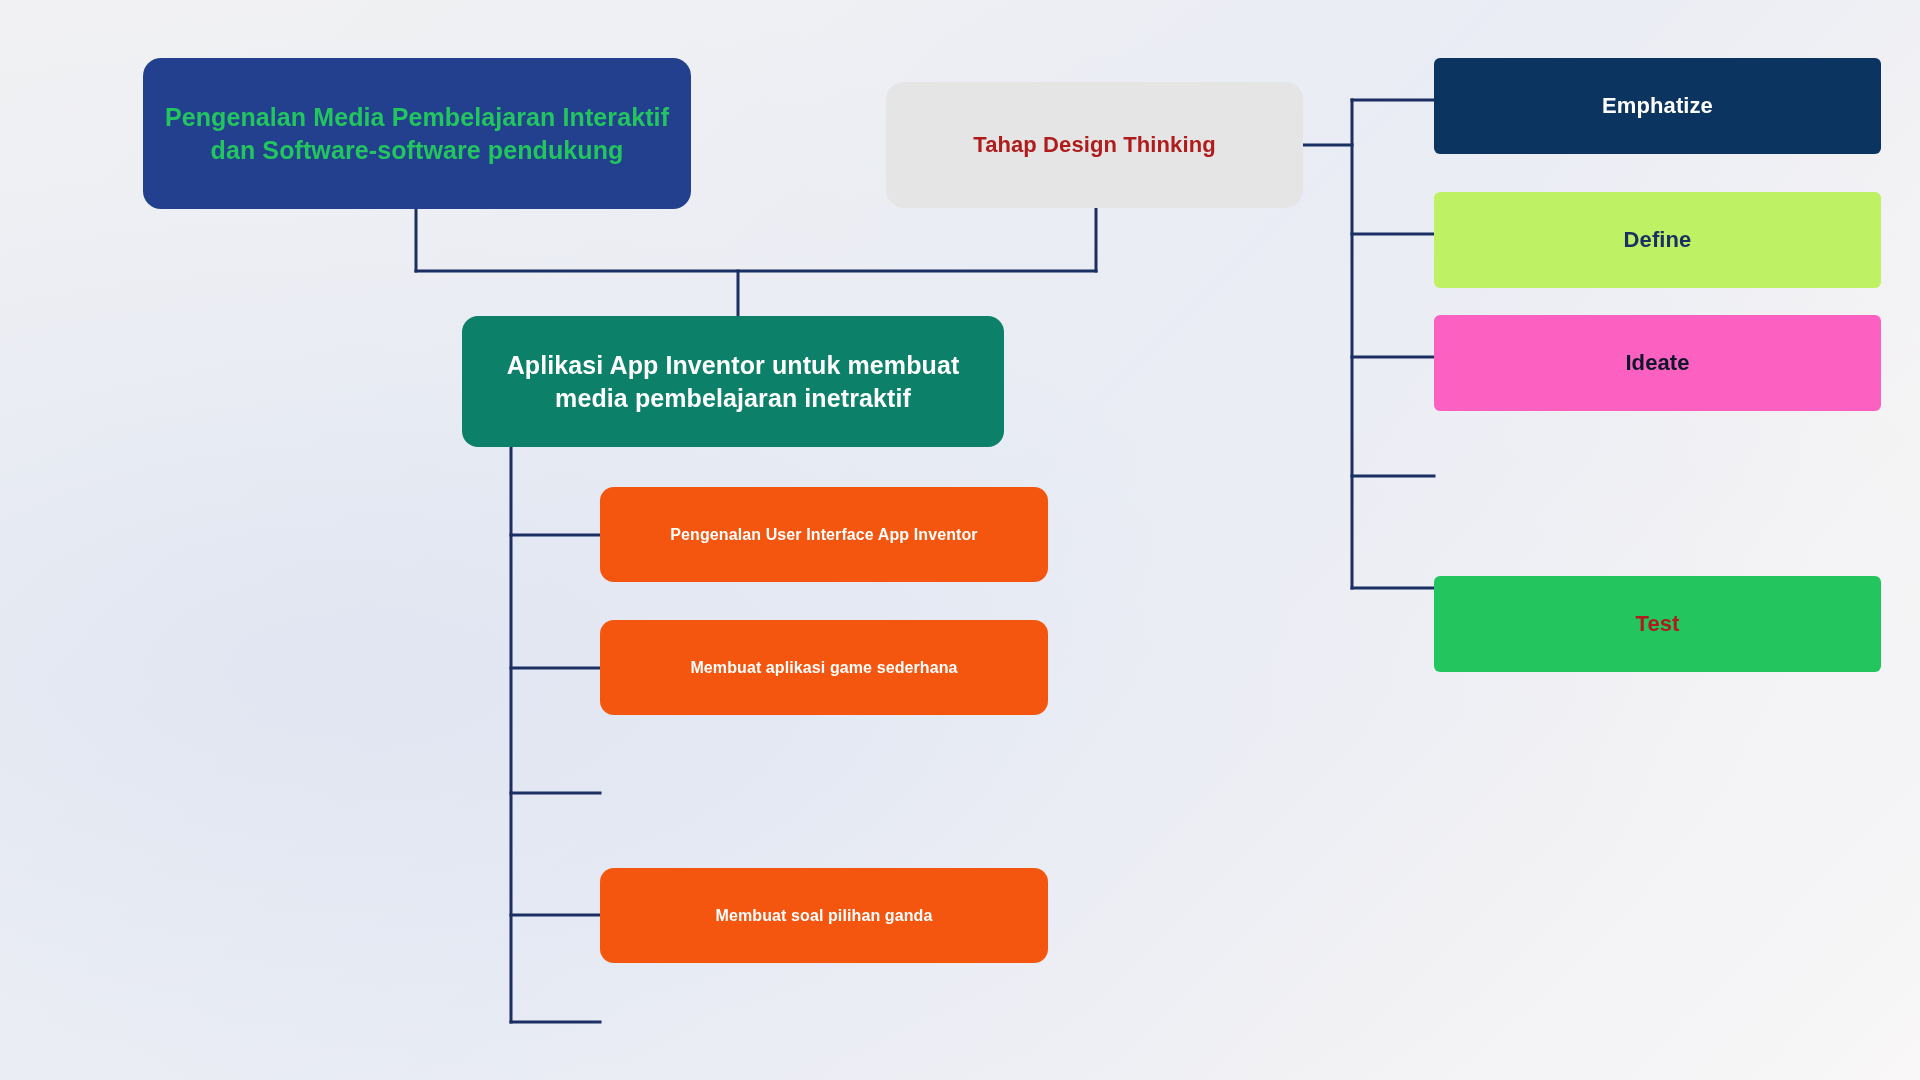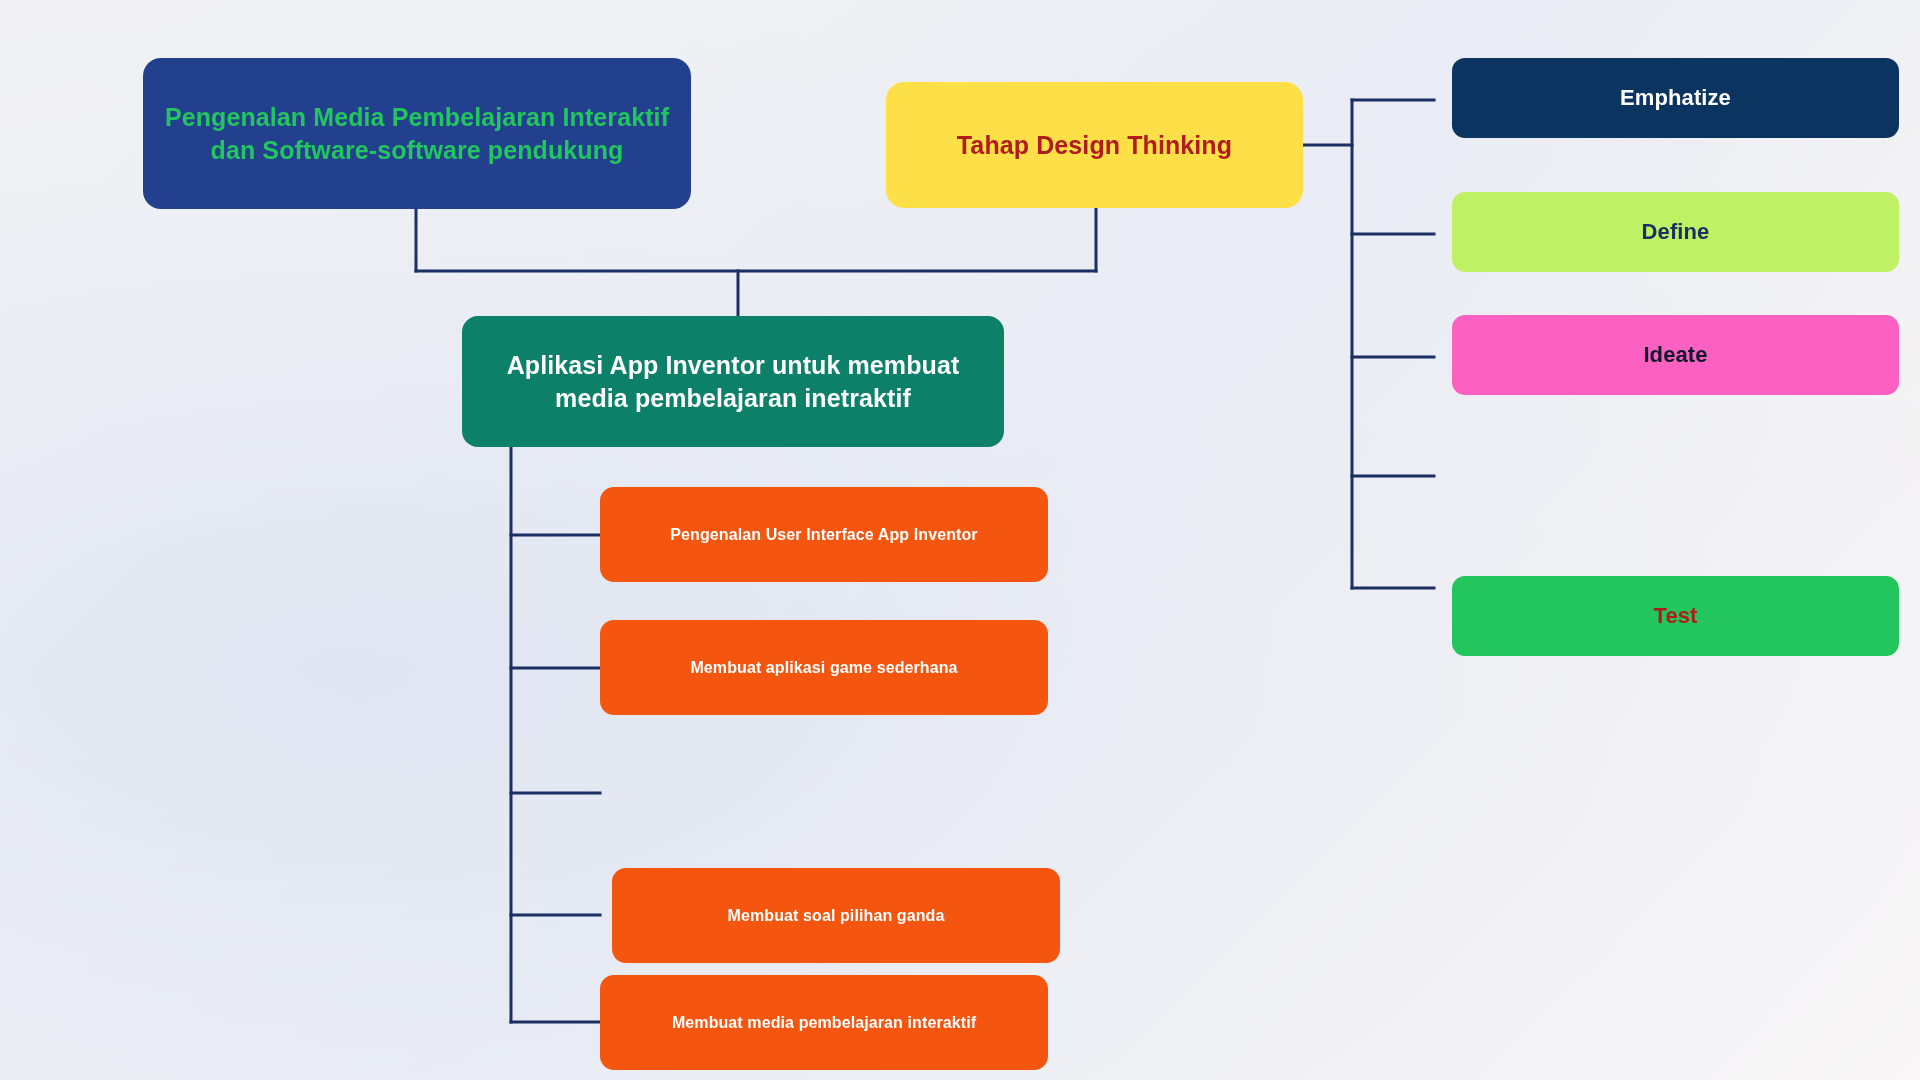--- a/index.html
+++ b/index.html
@@ -46,23 +46,23 @@
     left: 143px; top: 58px;
     width: 548px; height: 151px;
     background: #23408e;
     color: #22c55e;
     font-size: 25px;
     border-radius: 18px;
   }
   .n-design {
     left: 886px; top: 82px;
     width: 417px; height: 126px;
-    background: #fde047;
+    background: #e5e5e5;
     color: #b01c1c;
-    font-size: 25px;
+    font-size: 22px;
     border-radius: 18px;
   }
   .n-green {
     left: 462px; top: 316px;
     width: 542px; height: 131px;
     background: #0d8069;
     color: #ffffff;
     font-size: 25px;
     border-radius: 16px;
   }
@@ -73,31 +73,30 @@
     width: 448px;
     height: 95px;
     background: #f4560f;
     color: #ffffff;
     font-size: 16px;
     border-radius: 14px;
   }
   .o1 { top: 487px; }
   .o2 { top: 620px; }
   .o3 { top: 745px; }
-  .o4 { top: 868px; margin-left: 12px; }
+  .o4 { top: 868px; }
   .o5 { top: 975px; }
 
   
   .n-stage {
     left: 1434px;
     width: 447px;
-    height: 80px;
+    height: 96px;
     font-size: 22px;
-    border-radius: 13px;
-    margin-left: 18px;
+    border-radius: 6px;
   }
   .s-emphatize { top: 58px;  background: #0b3461; color: #ffffff; }
   .s-define    { top: 192px; background: #bef264; color: #1b2f63; }
   .s-ideate    { top: 315px; background: #fc60c0; color: #0f172a; }
   .s-prototype { top: 434px; background: #5a15e8; color: #ffffff; }
   .s-test      { top: 576px; background: #22c55e; color: #b01c1c; }
 </style>
 </head>
 <body>
 
@@ -133,20 +132,19 @@
 
   <div class="node n-root">Pengenalan Media Pembelajaran Interaktif dan Software-software pendukung</div>
 
   <div class="node n-design">Tahap Design Thinking</div>
 
   <div class="node n-green">Aplikasi App Inventor untuk membuat media pembelajaran inetraktif</div>
 
   <div class="node n-orange o1">Pengenalan User Interface App Inventor</div>
   <div class="node n-orange o2">Membuat aplikasi game sederhana</div>
   <div class="node n-orange o4">Membuat soal pilihan ganda</div>
-  <div class="node n-orange o5">Membuat media pembelajaran interaktif</div>
 
   <div class="node n-stage s-emphatize">Emphatize</div>
   <div class="node n-stage s-define">Define</div>
   <div class="node n-stage s-ideate">Ideate</div>
   <div class="node n-stage s-test">Test</div>
 
 </div>
 
 </body></html>

